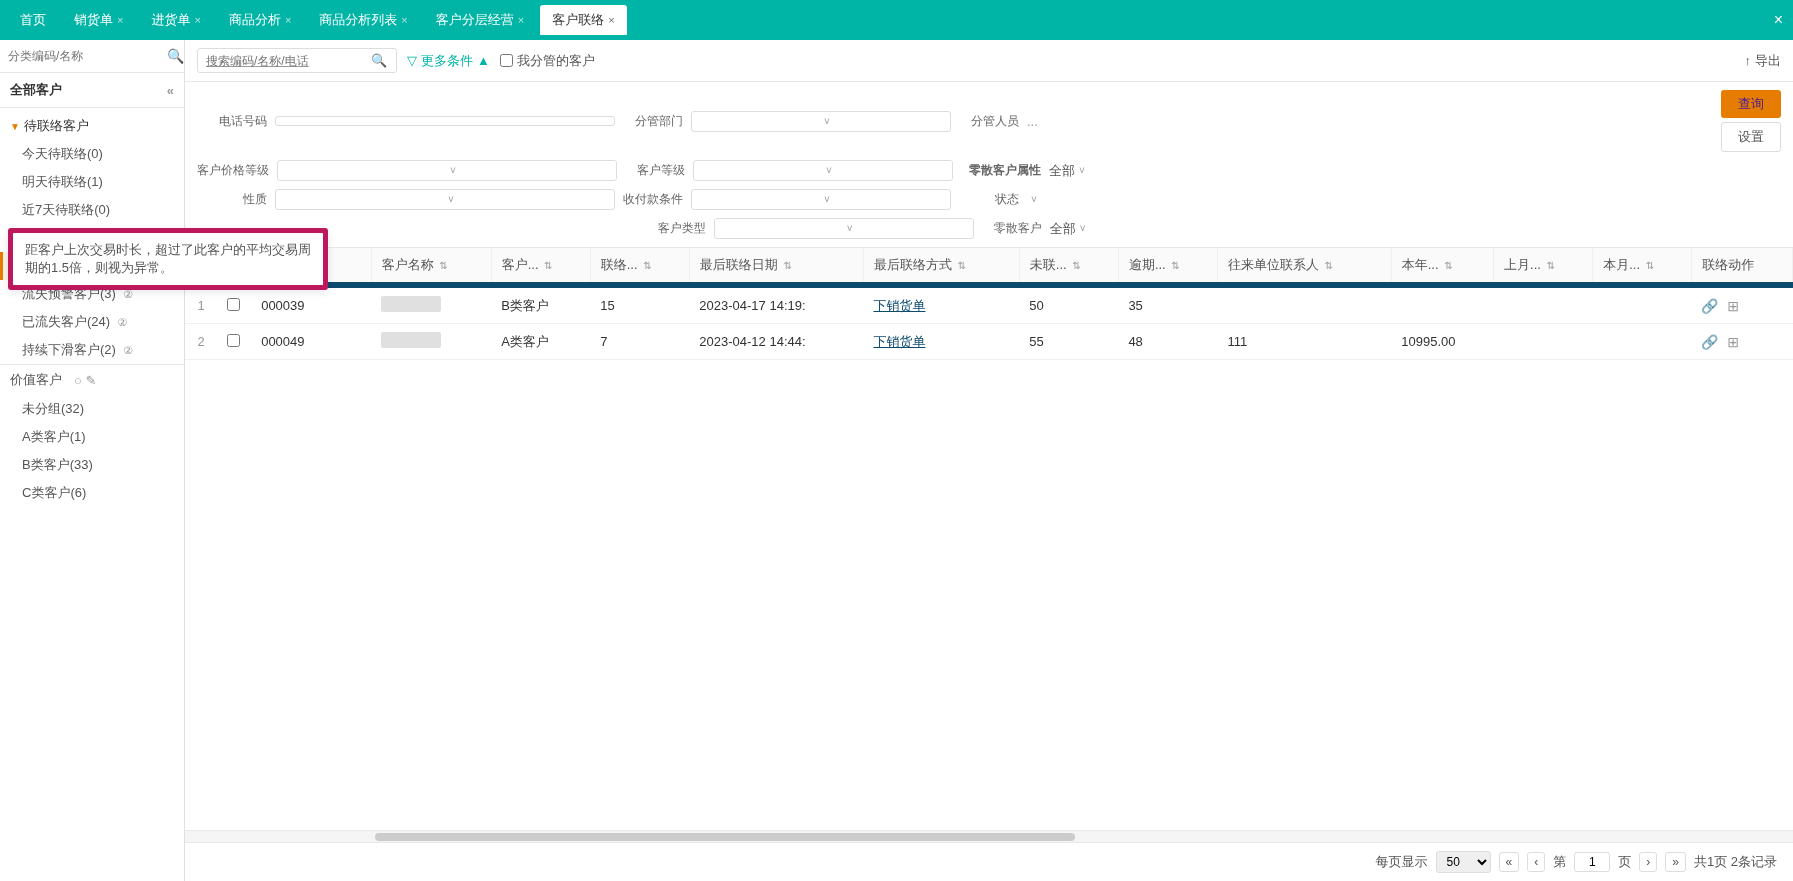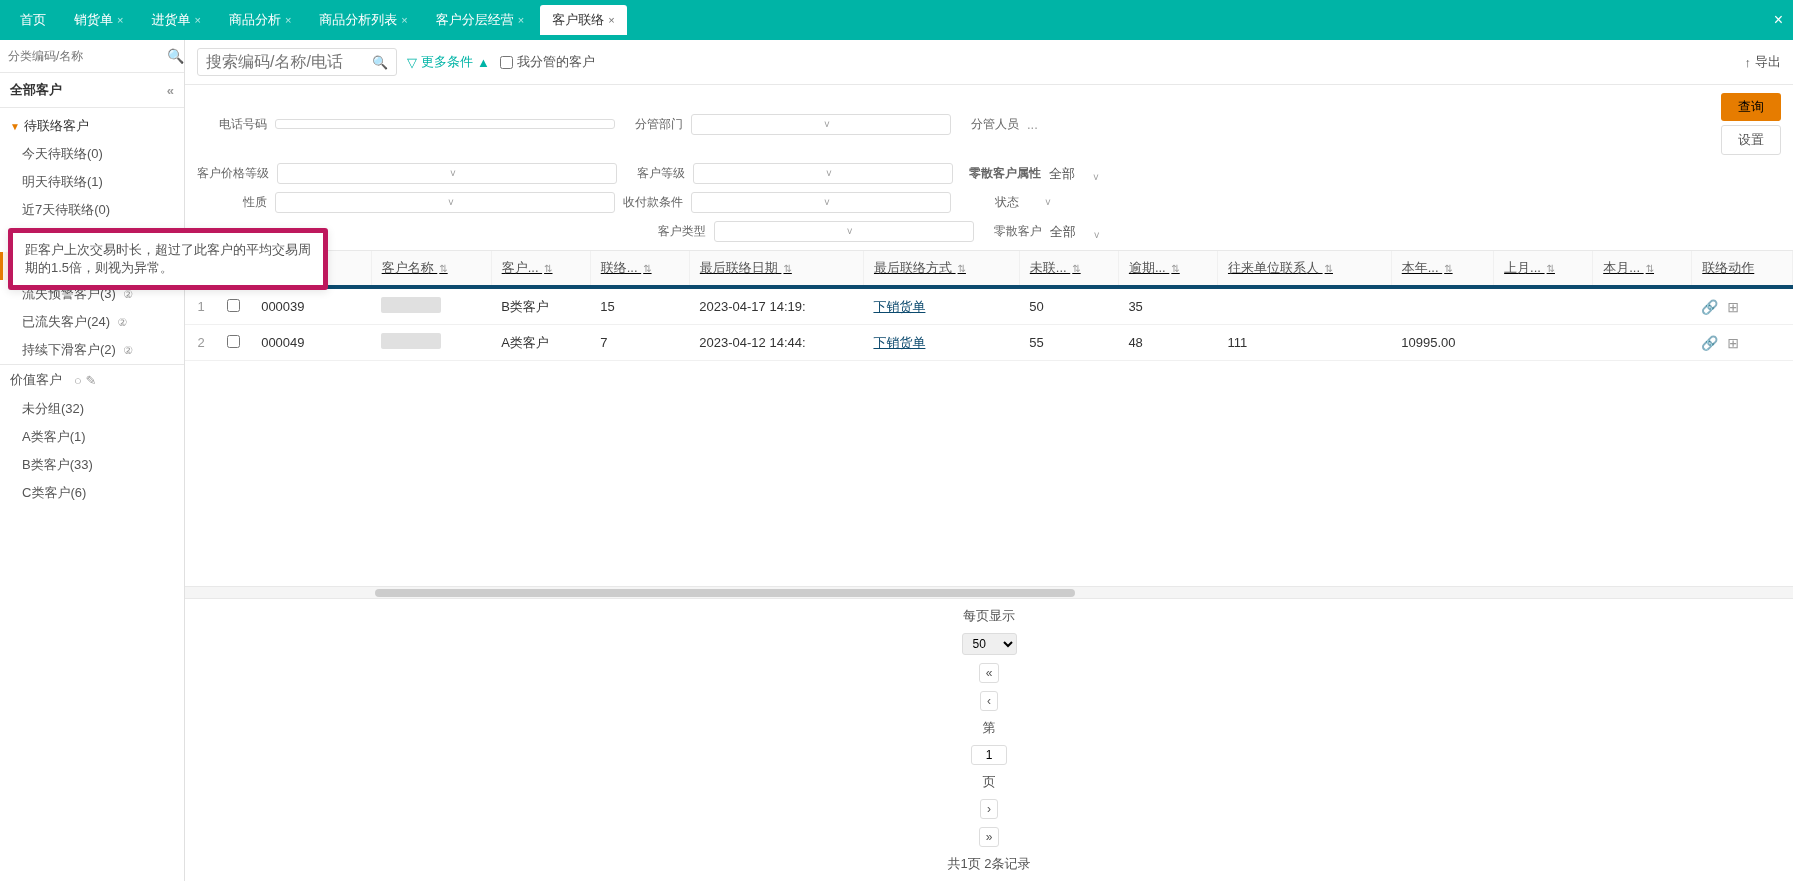--- a/index.html
+++ b/index.html
@@ -156,23 +156,24 @@
       align-items: center;
       border: 1px solid #ddd;
       border-radius: 3px;
       padding: 4px 8px;
       gap: 6px;
       width: 200px;
     }
     .search-input-wrap input {
       border: none;
       outline: none;
-      font-size: 16px;
+      font-size: 12px;
       color: #999;
       width: 160px;
+      text-decoration: underline;
     }
     .search-input-wrap .s-icon { color: #999; font-size: 13px; }
     .more-filters-btn {
       display: flex;
       align-items: center;
       gap: 4px;
       color: #00b4a6;
       cursor: pointer;
       font-size: 12px;
     }
@@ -223,29 +224,29 @@
       gap: 6px;
       cursor: pointer;
       min-width: 180px;
       flex: 1;
       max-width: 300px;
     }
     .filter-select .chevron { color: #999; font-size: 10px; margin-left: auto; }
     .filter-select span { font-size: 12px; color: #999; flex: 1; }
     .filter-select-inline {
       display: flex;
-      align-items: flex-end;
-      gap: 18px;
+      align-items: center;
+      gap: 4px;
       font-size: 12px;
       color: #555;
     }
     .filter-select-inline .chevron { color: #999; font-size: 10px; }
     .btn-query {
       background: #e67c00;
-      color: #000000;
+      color: #4c1d95;
       border: none;
       border-radius: 3px;
       padding: 5px 16px;
       cursor: pointer;
       font-size: 13px;
     }
     .btn-set {
       background: #fff;
       color: #555;
       border: 1px solid #ddd;
@@ -263,22 +264,21 @@
       overflow: auto;
       margin: 0;
     }
     table {
       width: 100%;
       border-collapse: collapse;
       font-size: 12px;
     }
     thead tr {
       background: #fafafa;
-      border-bottom: 4px solid #0c4a6e;
-      text-decoration: underline;
+      border-bottom: 6px solid #0c4a6e;
     }
     thead th {
       padding: 8px 10px;
       color: #555;
       font-weight: normal;
       text-align: left;
       white-space: nowrap;
       border-right: 1px solid #f0f0f0;
       cursor: pointer;
     }
@@ -317,21 +317,20 @@
     .table-footer {
       background: #fff;
       border-top: 1px solid #e8e8e8;
       padding: 8px 16px;
       display: flex;
       align-items: center;
       justify-content: flex-end;
       gap: 8px;
       font-size: 12px;
       color: #555;
-      flex-direction: column;
     }
     .page-size-select {
       border: 1px solid #ddd;
       border-radius: 3px;
       padding: 2px 6px;
       font-size: 12px;
     }
     .page-nav-btn {
       border: 1px solid #ddd;
       background: #fff;

